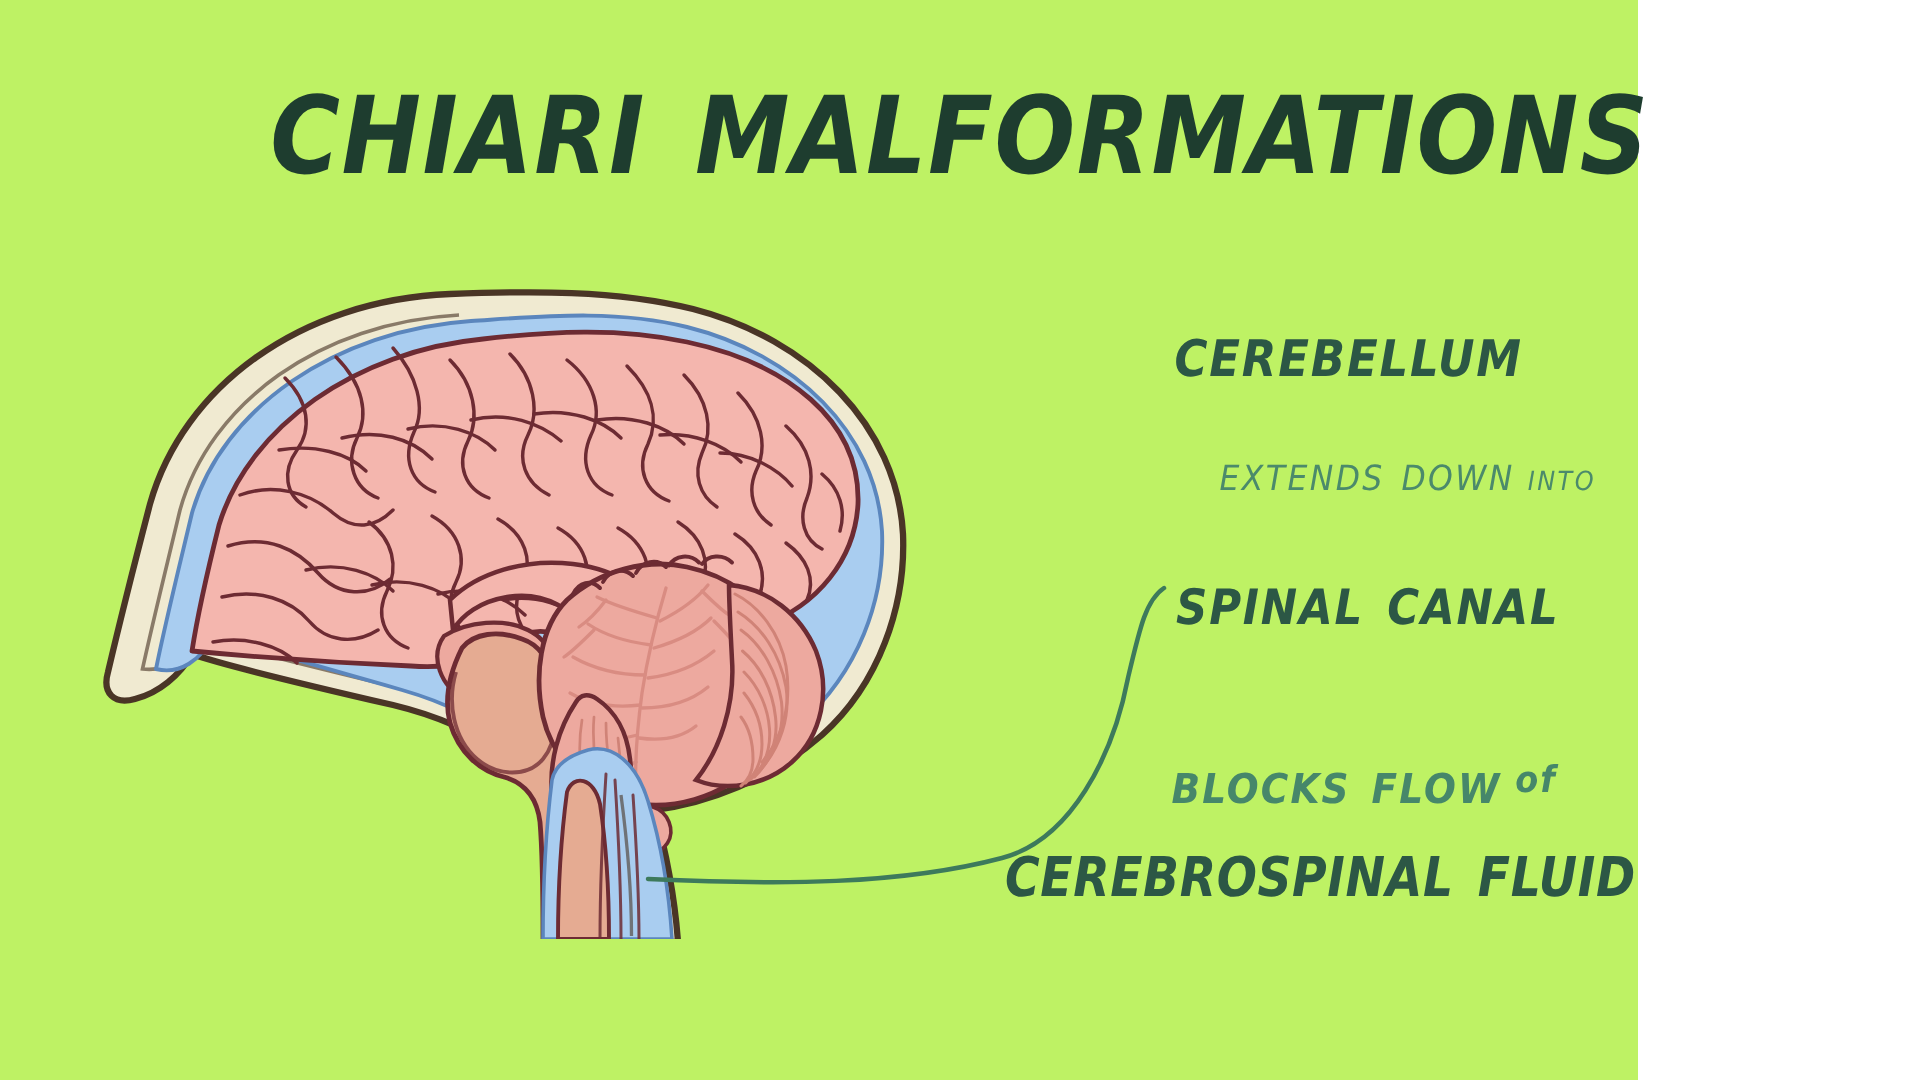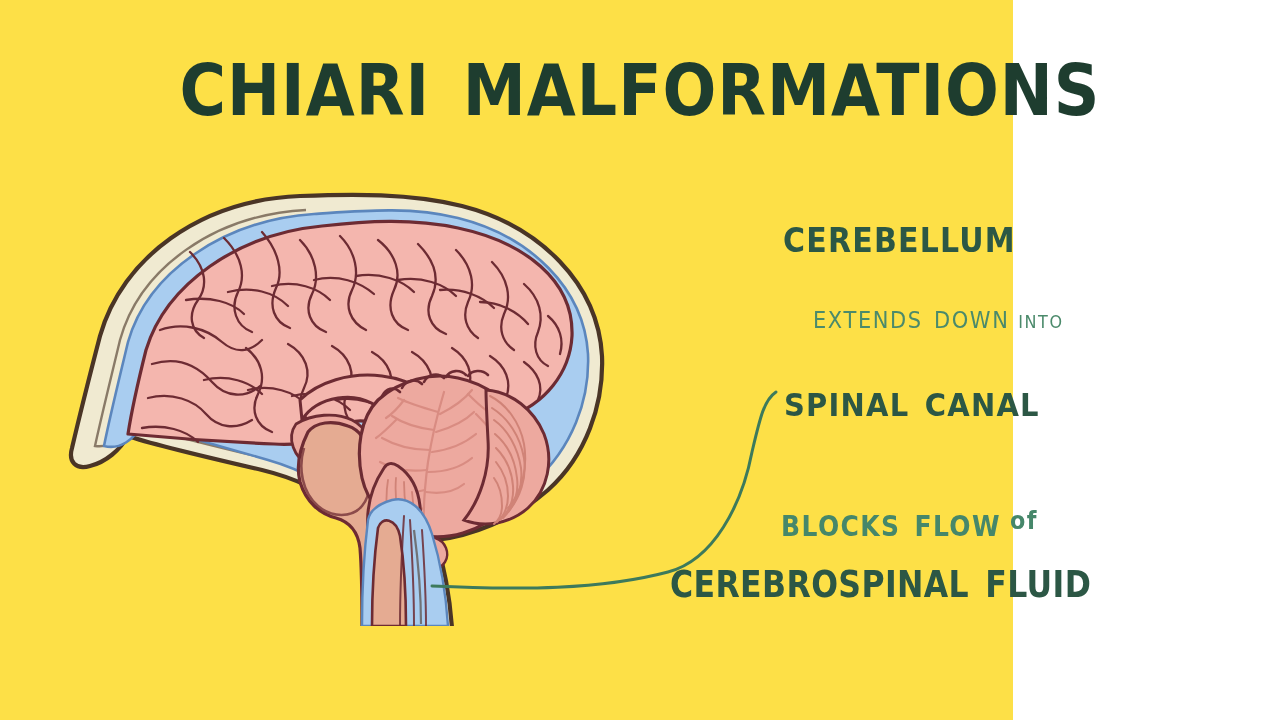--- a/index.html
+++ b/index.html
@@ -9,23 +9,24 @@
   }
   body {
     width: 1280px;
     height: 720px;
     overflow: hidden;
     font-family: "DejaVu Sans", sans-serif;
     position: relative;
   }
   #stage {
     position: relative;
-    width: 1013px;
+    width: 1092px;
     height: 720px;
-    background: #fde047;
+    background: #bef264;
+    font-style: italic;
   }
 
   
   #title {
     position: absolute;
     left: 0;
     top: 28px;
     width: 1280px;
     text-align: center;
     font-family: "DejaVu Sans", sans-serif;

